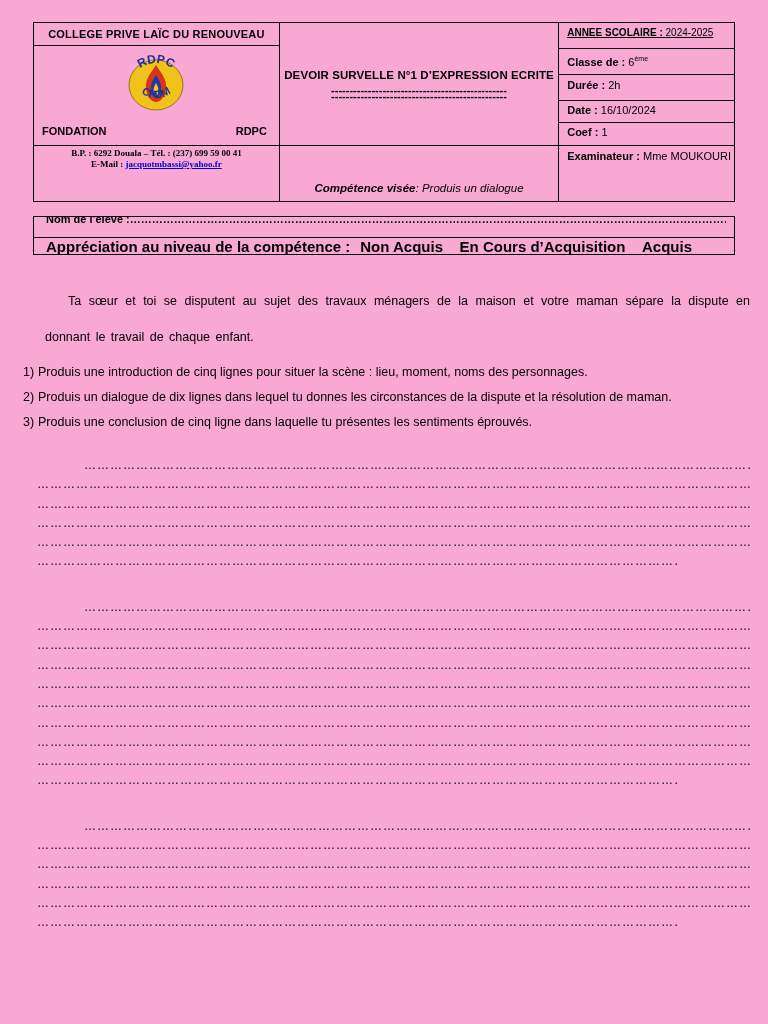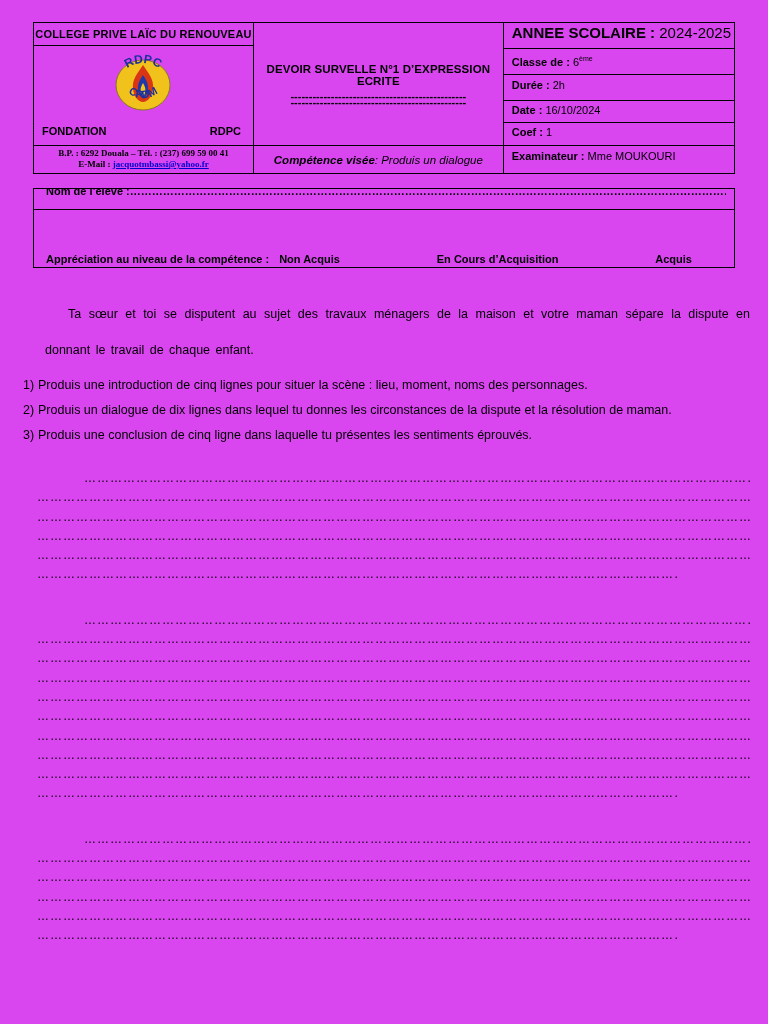--- a/index.html
+++ b/index.html
@@ -1,55 +1,55 @@
 <!DOCTYPE html>
 <html><head>
 <meta charset="utf-8">
 <style>
   * { margin:0; padding:0; box-sizing:border-box; }
   html,body { background:#fff; }
   body { width:768px; height:1024px; font-family:"Liberation Sans", sans-serif; color:#000; }
-  .page { position:relative; width:768px; height:1024px; background:#d946ef; padding-top:22px; overflow:hidden; }
+  .page { position:relative; width:768px; height:1024px; background:#f9a8d4; padding-top:22px; overflow:hidden; }
 
   
   .header-table { margin-left:33px; width:702px; border:1px solid #000; display:flex; }
   .col-left  { width:250px; border-right:1px solid #000; display:flex; flex-direction:column; }
-  .col-mid   { width:284px; border-right:1px solid #000; display:flex; flex-direction:column; }
+  .col-mid   { width:284px; border-right:1px solid #000; display:flex; flex-direction:column;gap:28px; }
   .col-right { flex:1; display:flex; flex-direction:column; }
 
   .school-name { height:23px; border-bottom:1px solid #000; display:flex; align-items:center; justify-content:center; font-weight:bold; font-size:11px; letter-spacing:.2px; }
   .logo-cell { height:100px; border-bottom:1px solid #000; position:relative; }
   .logo-wrap { position:absolute; left:50%; top:3px; transform:translateX(-50%); }
   .foundation-row { position:absolute; bottom:8px; left:8px; right:12px; display:flex; justify-content:space-between; font-weight:bold; font-size:11px; }
   .contact-cell { height:27px; text-align:center; font-size:9px; font-weight:bold; padding-top:2px; line-height:11px;font-family:Liberation Serif, serif; }
   .contact-cell a { color:#0000cc; }
 
   .title-cell { height:123px; border-bottom:1px solid #000; display:flex; flex-direction:column; align-items:center; justify-content:center; }
   .exam-title { font-weight:bold; font-size:11.5px; text-align:center; letter-spacing:.1px; }
   .dash-line { font-weight:bold; font-size:11px; line-height:6px; margin-top:6px; white-space:nowrap; overflow:hidden; max-width:240px; }
   .dash-line.second { margin-top:0; }
   .competence-cell { height:27px; display:flex; align-items:center; justify-content:center; font-size:11.5px; font-style:italic; white-space:pre; }
   .competence-cell .lbl { font-weight:bold; }
 
   .info-row { border-bottom:1px solid #000; padding:4px 3px 0 8px; font-size:11px; line-height:12px; white-space:nowrap; overflow:hidden; }
   .info-label { font-weight:bold; }
-  .row-annee { height:26px; font-size:15px; }
+  .row-annee { height:26px; font-size:10px;text-decoration:underline; }
   .row-classe { height:26px; }
   .row-duree { height:26px; }
   .row-date { height:22px; padding-top:3px; }
   .row-coef { height:23px; padding-top:3px; }
   .row-exam { height:27px; border-bottom:none; }
   .row-exam .info-value { font-size:11px; }
   .row-classe sup { font-size:7px; }
 
   
   .student-table { margin:14px 0 0 33px; width:702px; border:1px solid #000; }
   .name-row { height:21px; border-bottom:1px solid #000; display:flex; align-items:center; padding:0 8px 16px 12px; font-size:11px; font-weight:bold; white-space:nowrap; overflow:hidden; }
   .name-dots { flex:1; overflow:hidden; font-weight:bold; }
-  .appr-row { height:16px; display:flex; align-items:center; font-size:11px; font-weight:bold; padding-left:12px; white-space:nowrap;margin-top:41px; }
+  .appr-row { height:16px; display:flex; align-items:center; font-size:15px; font-weight:bold; padding-left:12px; white-space:nowrap; }
   .appr-options { flex:1; display:flex; justify-content:space-between; padding:0 42px 0 10px; }
 
   
   .paragraph { margin:28px 18px 0 45px; font-size:12.5px; line-height:36px; text-align:justify; text-indent:23px; word-spacing:2px; }
   .questions { margin:9px 18px 0 23px; font-size:12.5px; }
   .q-item { display:flex; margin-bottom:9px; line-height:16px; }
   .q-num { width:15px; flex:none; }
 
   .answers { margin:26px 18px 0 37px; width:713px; }
   .ans-block { margin-bottom:26px; }

